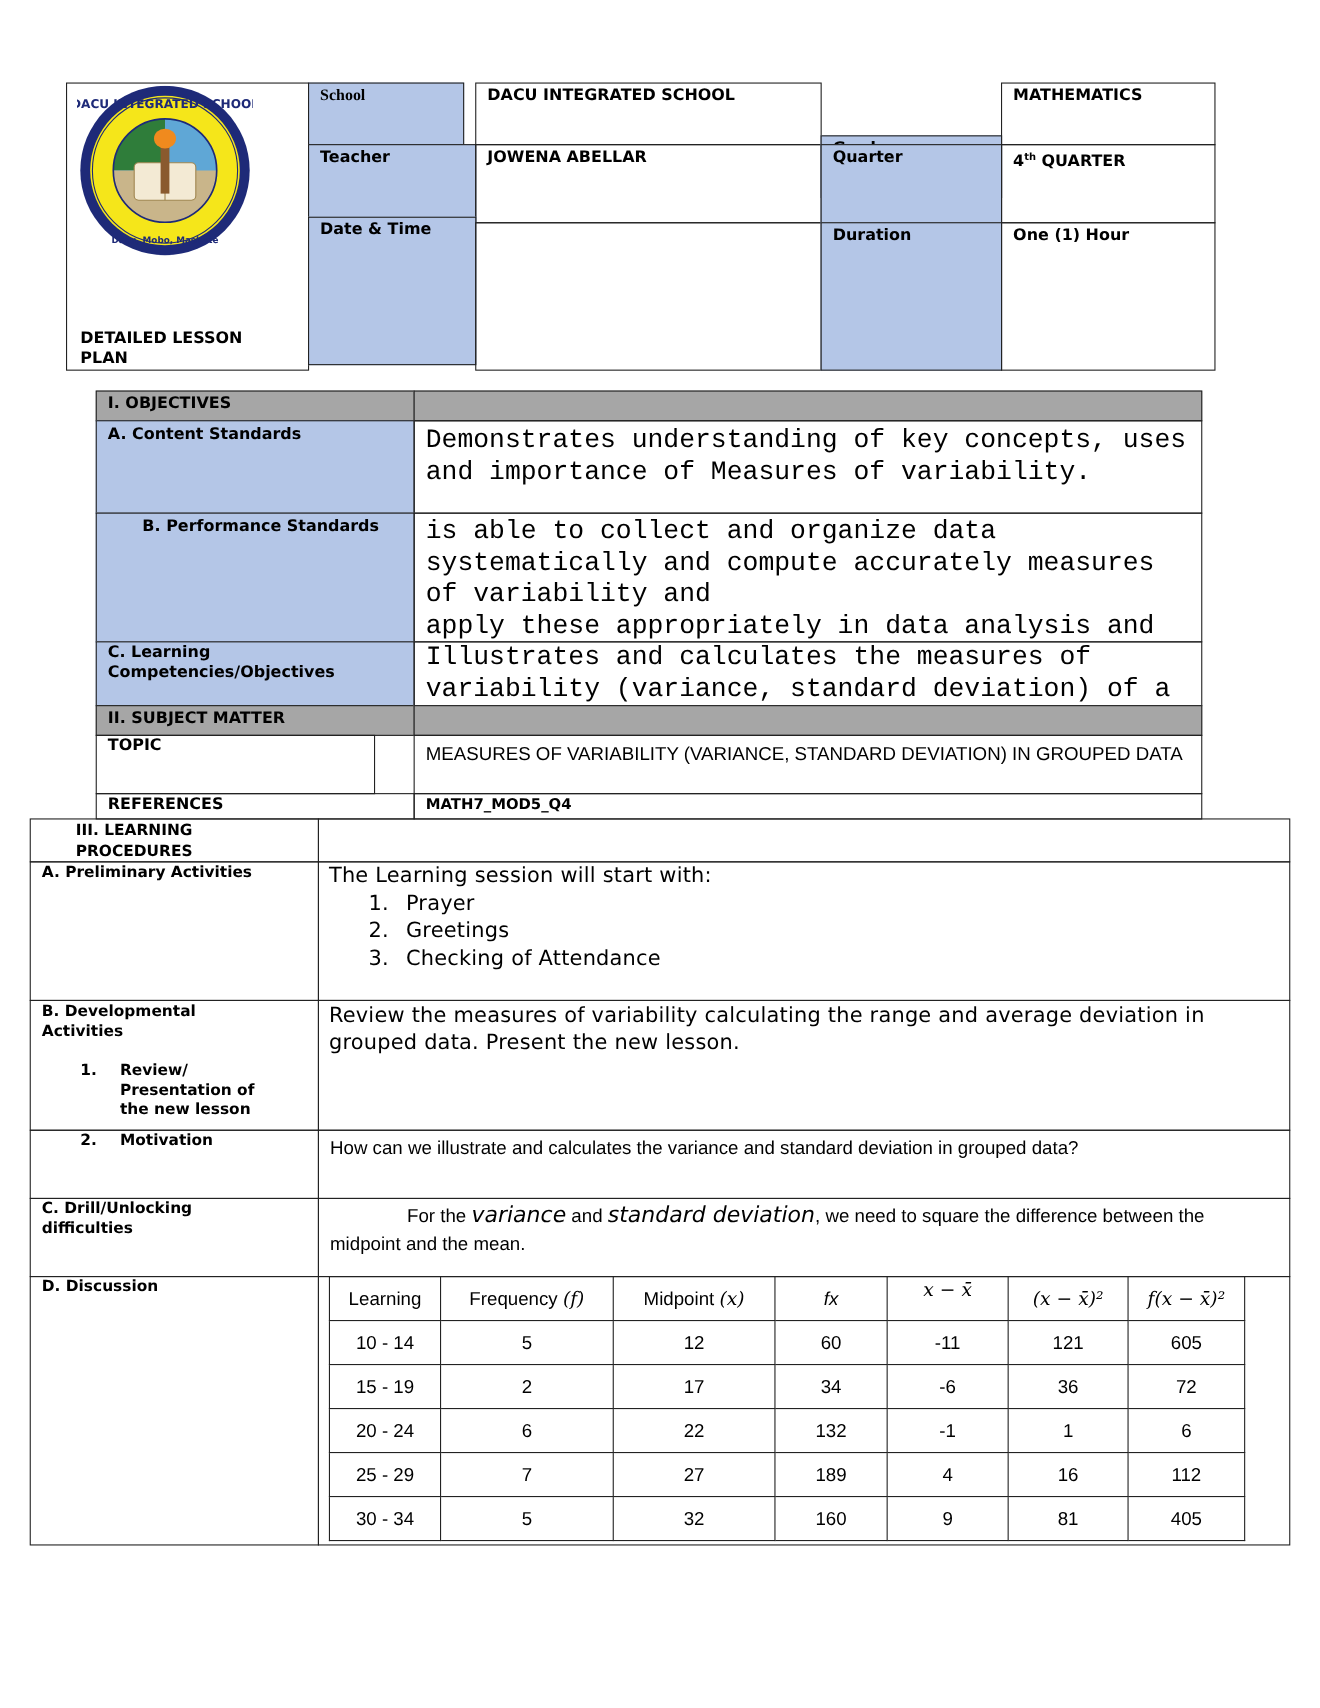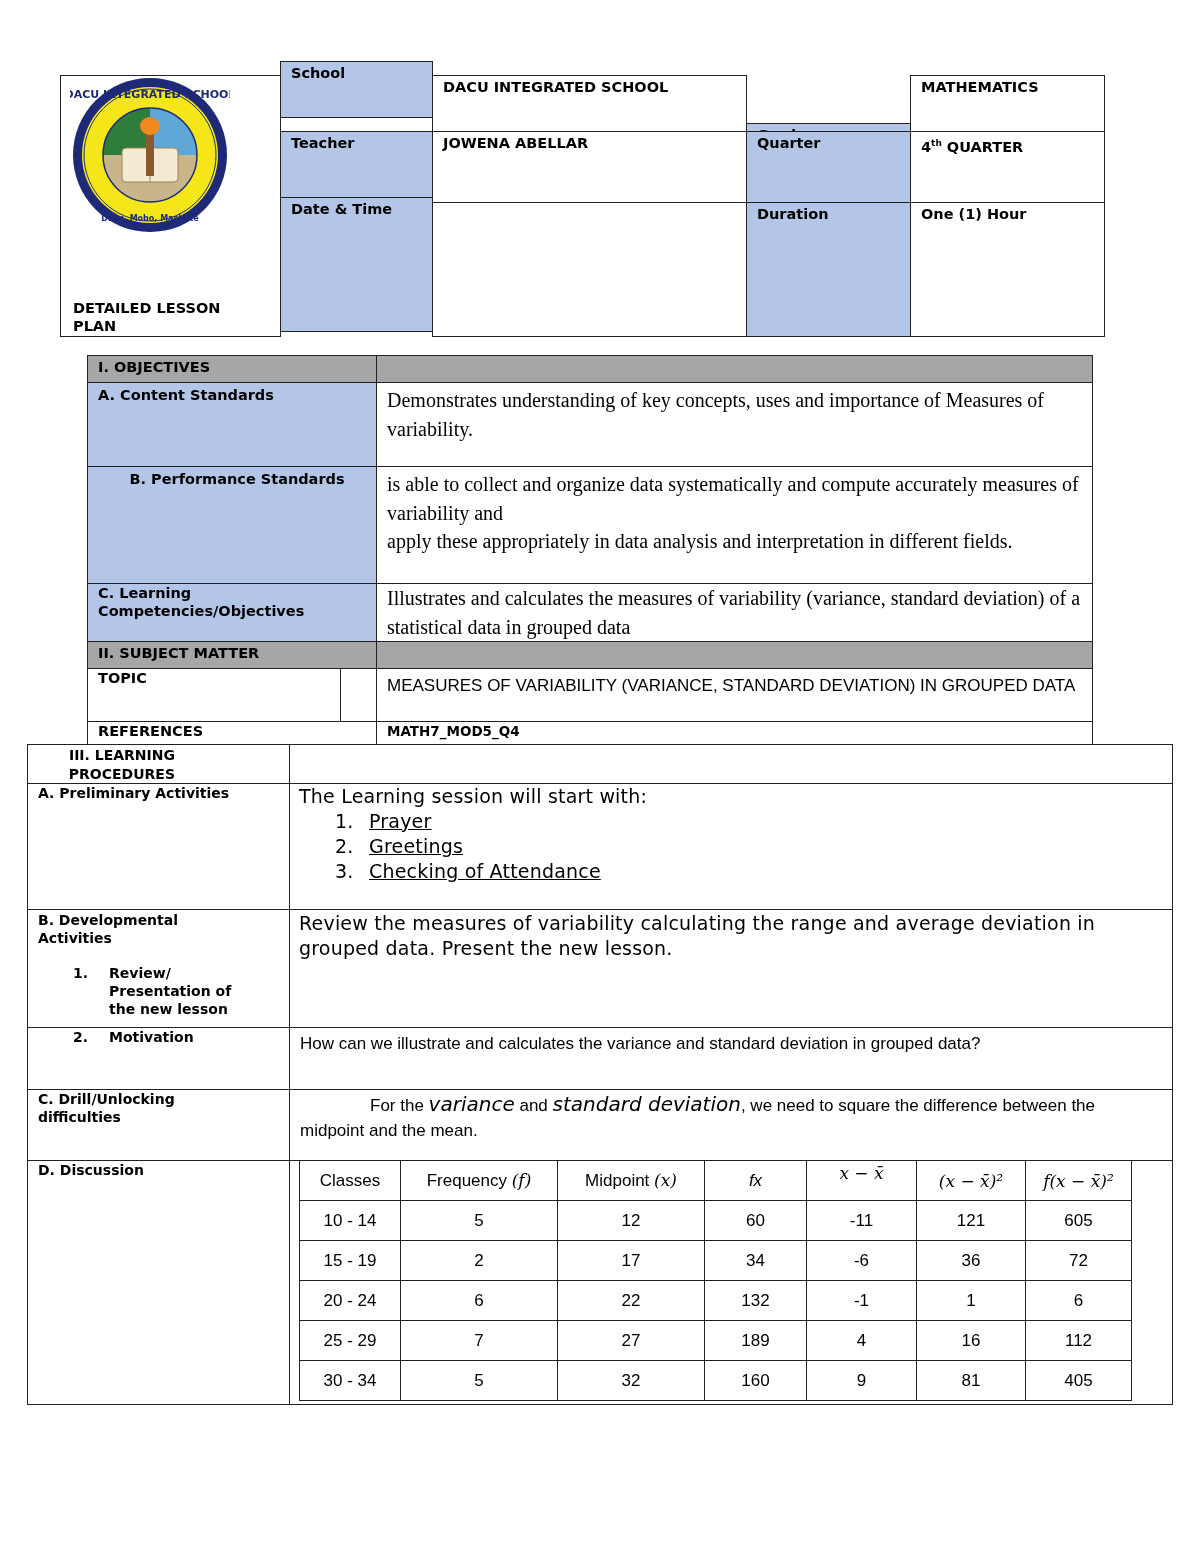--- a/index.html
+++ b/index.html
@@ -4,25 +4,25 @@
 <style>
   * { box-sizing: border-box; margin: 0; padding: 0; }
   html, body { width: 1200px; height: 1553px; background: #ffffff; position: relative; overflow: hidden; }
   body { font-family: "DejaVu Sans", sans-serif; color: #000; }
   .abs { position: absolute; }
   .cell { position: absolute; border: 1.5px solid #222; overflow: hidden; }
   .blue { background: #b4c6e7; }
   .gray { background: #a6a6a6; }
   .lbl { font-family: "DejaVu Sans", sans-serif; font-weight: bold; font-size: 14.5px; line-height: 18px; padding: 2px 0 0 10px; }
   .lbl-sm { font-size: 14px; line-height: 18px; }
-  .val { font-family: Liberation Serif, serif; font-size: 20px; line-height: 29px; padding: 3px 10px 0 10px; }
+  .val { font-family: Liberation Mono, monospace; font-size: 24px; line-height: 29px; padding: 3px 10px 0 10px; }
   .val-topic { font-family: "Liberation Sans", sans-serif; font-size: 17px; line-height: 27px; padding: 3px 10px 0 10px; }
   .proc-text { font-family: "DejaVu Sans", sans-serif; font-size: 19px; line-height: 25px; padding: 0 8px 0 9px; letter-spacing: 0.2px; }
   .proc-sm { font-family: "Liberation Sans", sans-serif; font-size: 17px; line-height: 25px; padding: 12px 10px 0 10px; }
-  ol.list { list-style: none; padding-left: 36px; text-decoration: underline; }
+  ol.list { list-style: none; padding-left: 36px; }
   ol.list li span.n { display: inline-block; width: 34px; }
   .logo { position: absolute; left: 70px; top: 78px; width: 160px; height: 155px; }
   
   table.disc { position: absolute; left: 299px; top: 1160px; border-collapse: collapse; font-family: "Liberation Sans", sans-serif; font-size: 17px; }
   table.disc td, table.disc th { border: 1.5px solid #222; text-align: center; font-weight: normal; height: 40px; padding: 0 4px; }
   table.disc th { font-size: 17px; }
   .math { font-family: "DejaVu Serif", serif; font-style: italic; }
   .mathb { font-family: "DejaVu Serif", serif; font-weight: bold; font-style: italic; }
 </style>
 </head>
@@ -42,21 +42,21 @@
     <line x1="80" y1="70" x2="80" y2="104" stroke="#a08650"></line>
     <rect x="76" y="52" width="8" height="46" fill="#8a5a2e"></rect>
     <ellipse cx="80" cy="48" rx="10" ry="9" fill="#f08a1e"></ellipse>
     <circle cx="80" cy="77" r="47" fill="none" stroke="#1e2a78" stroke-width="1.5"></circle>
   </g>
   <text x="80" y="20" font-size="11" font-weight="bold" fill="#1e2a78" text-anchor="middle" font-family="DejaVu Sans, sans-serif">DACU INTEGRATED SCHOOL</text>
   <text x="80" y="143" font-size="8" font-weight="bold" fill="#1e2a78" text-anchor="middle" font-family="DejaVu Sans, sans-serif">Dacu, Mobo, Masbate</text>
 </svg>
 <div class="abs lbl" style="left:63px;top:297px;width:200px;">DETAILED LESSON PLAN</div>
 
-<div class="cell blue lbl" style="left:280px;top:61px;width:153px;height:57px;">School</div>
+<div class="cell blue lbl" style="left:280px;top:75px;width:142px;height:57px;font-family:Liberation Serif, serif;">School</div>
 <div class="cell lbl" style="left:432px;top:75px;width:315px;height:57px;">DACU INTEGRATED SCHOOL</div>
 <div class="cell blue lbl" style="left:746px;top:75px;width:165px;height:57px;line-height:18.5px;margin-top:48px;">Grade Level/learning Area</div>
 <div class="cell lbl" style="left:910px;top:75px;width:195px;height:57px;">MATHEMATICS</div>
 
 <div class="cell blue lbl" style="left:280px;top:131px;width:153px;height:72px;">Teacher</div>
 <div class="cell lbl" style="left:432px;top:131px;width:315px;height:72px;">JOWENA ABELLAR</div>
 <div class="cell blue lbl" style="left:746px;top:131px;width:165px;height:72px;">Quarter</div>
 <div class="cell lbl" style="left:910px;top:131px;width:195px;height:72px;"><span>4</span><sup style="font-size:9px;">th</sup><span> QUARTER</span></div>
 
 <div class="cell blue lbl" style="left:280px;top:197px;width:153px;height:135px;">Date &amp; Time</div>
@@ -122,21 +122,21 @@
 <div class="cell proc-sm" style="left:289px;top:1089px;width:884px;height:72px;padding-top:2px;">
   <span style="display:inline-block;width:70px;"></span><span>For the </span><span class="mathb" style="font-weight:normal;font-family:'DejaVu Sans',sans-serif;font-style:italic;font-size:20px;">variance</span><span> and </span><span style="font-family:'DejaVu Sans',sans-serif;font-style:italic;font-size:20px;">standard deviation</span><span>, we need to square the difference between the midpoint and the mean.</span>
 </div>
 
 <div class="cell lbl lbl-sm" style="left:27px;top:1160px;width:263px;height:245px;padding-top:0;">D. Discussion</div>
 <div class="cell" style="left:289px;top:1160px;width:884px;height:245px;"></div>
 
 <table class="disc">
   <thead>
     <tr>
-      <th style="width:101px;">Classes</th>
+      <th style="width:101px;">Learning</th>
       <th style="width:157px;"><span>Frequency </span><span class="math">(f)</span></th>
       <th style="width:147px;"><span>Midpoint </span><span class="math">(x)</span></th>
       <th style="width:102px;font-style:italic;">fx</th>
       <th style="width:110px;vertical-align:top;padding-top:2px;" class="mathb">x − x̄</th>
       <th style="width:109px;" class="math">(x − x̄)²</th>
       <th style="width:106px;" class="math">f(x − x̄)²</th>
     </tr>
   </thead>
   <tbody>
     <tr>

